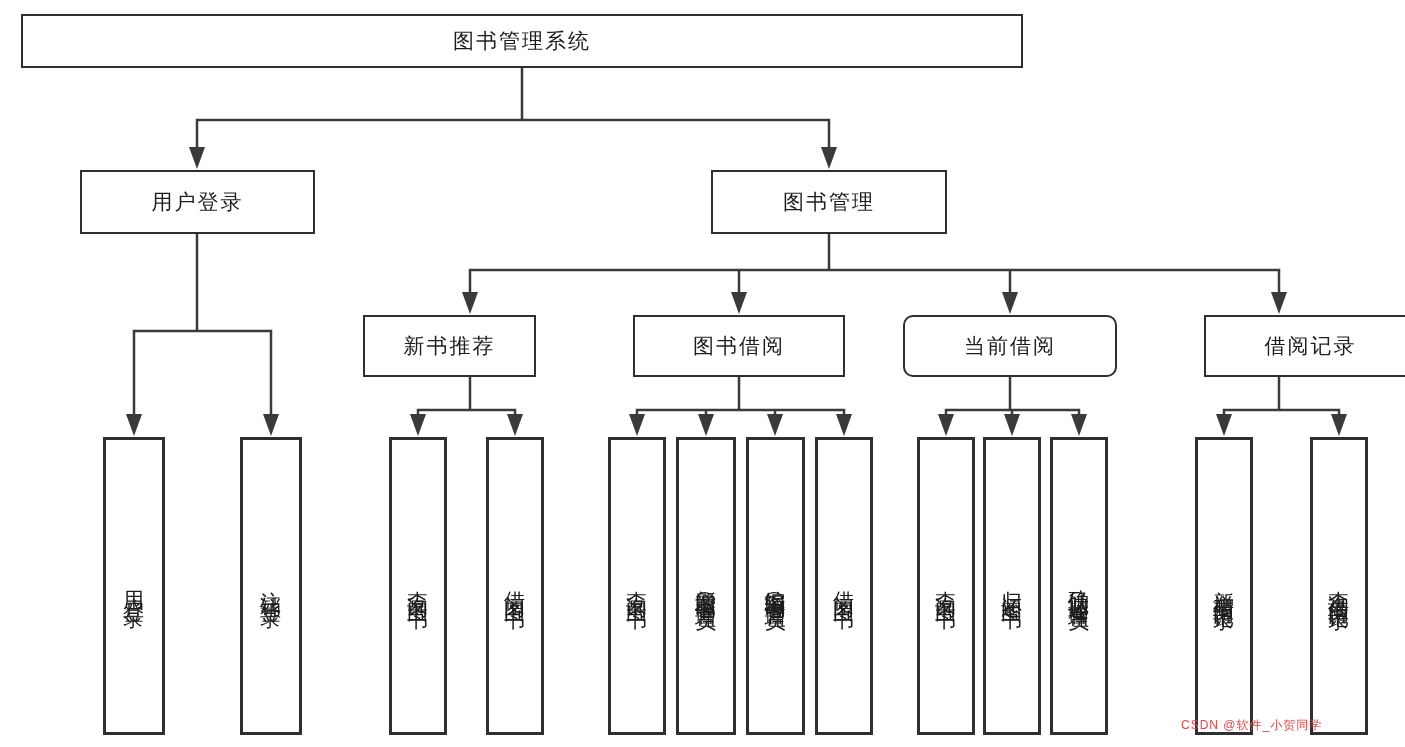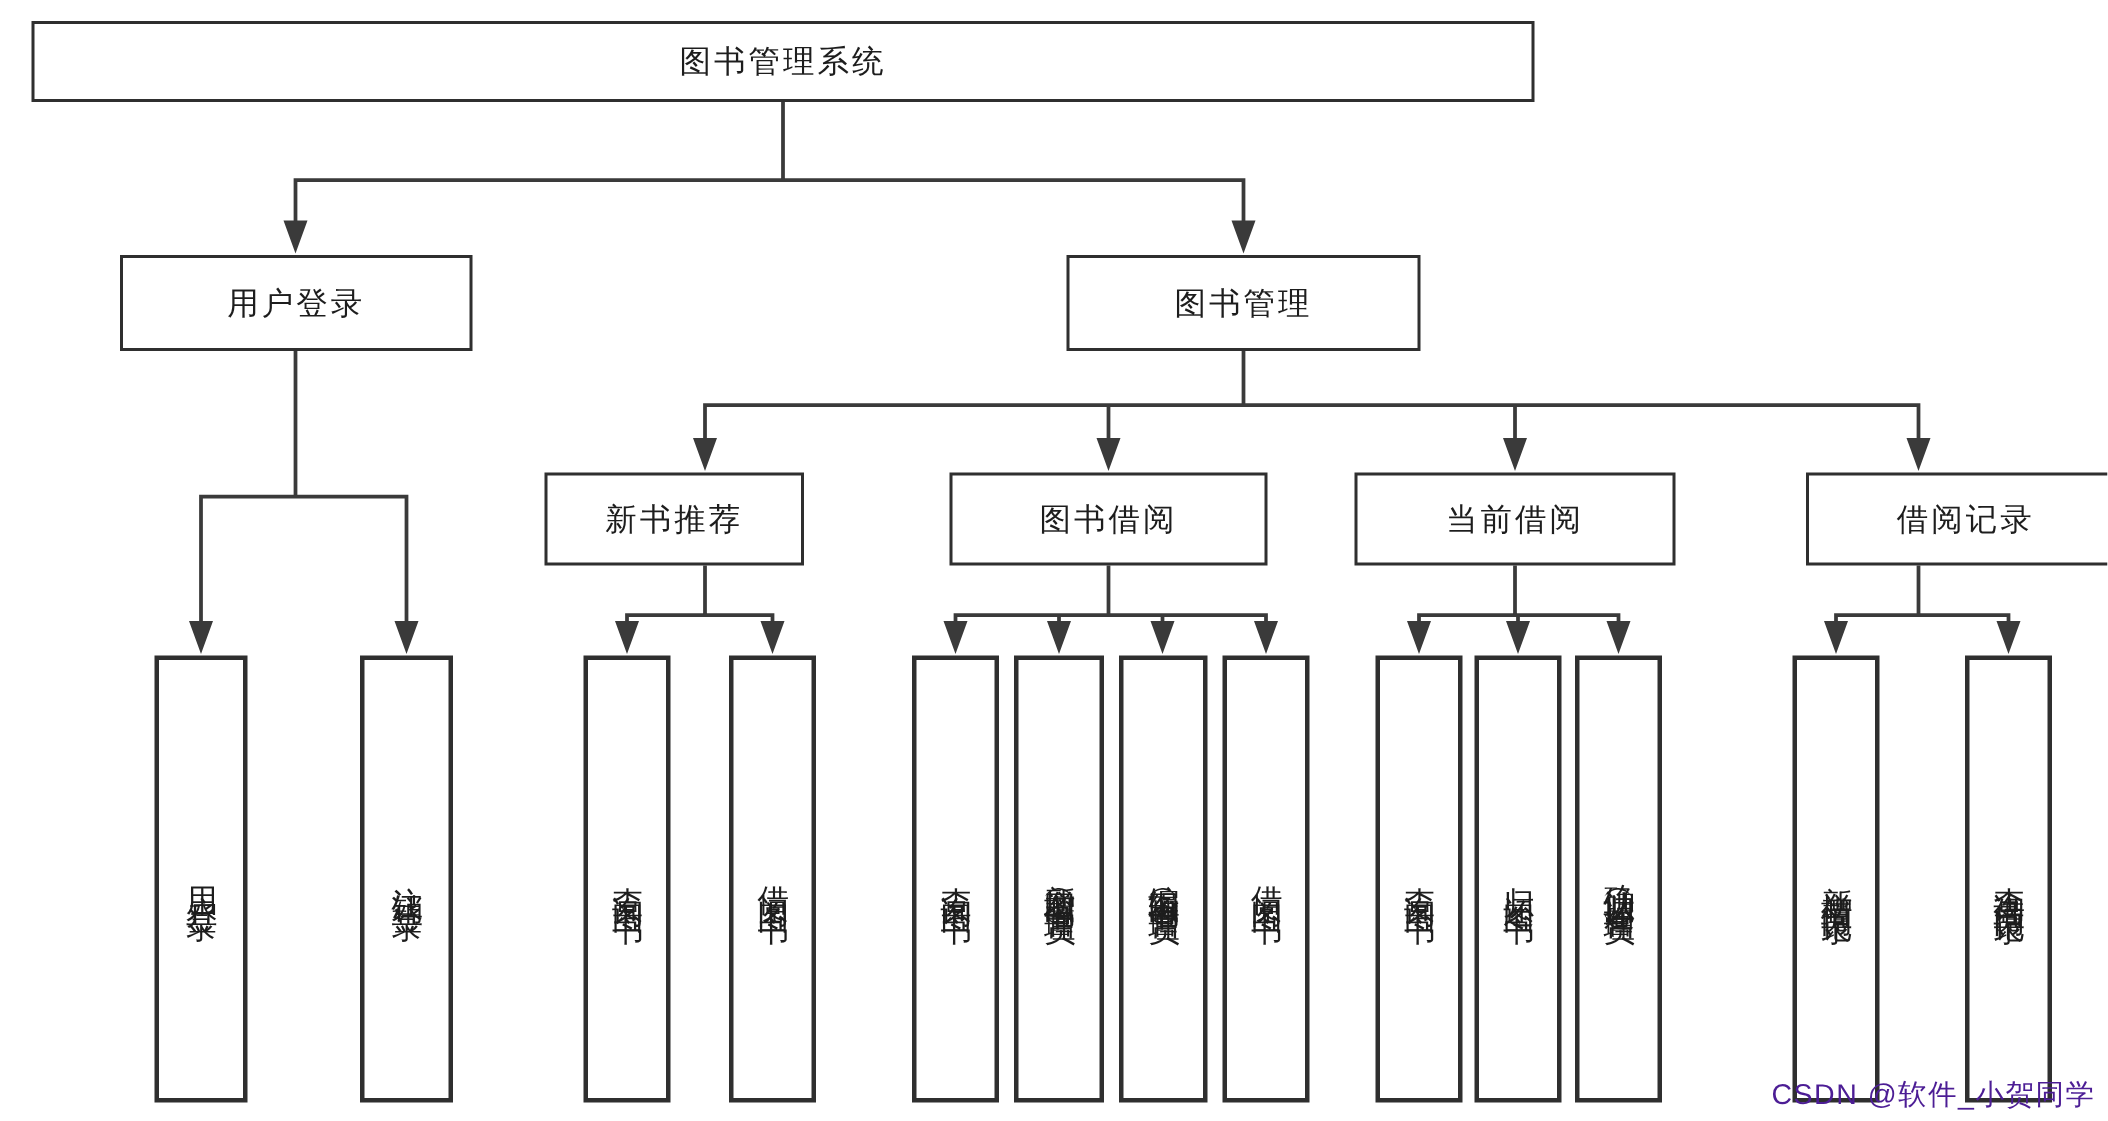--- a/index.html
+++ b/index.html
@@ -49,22 +49,22 @@
     letter-spacing: 6px;
     color: #1d1d1d;
     z-index: 2;
     line-height: 1;
   }
   .watermark {
     position: absolute;
     left: 1181px;
     top: 717px;
     z-index: 3;
-    font-size: 19px;
-    color: #4c1d95;
+    font-size: 12px;
+    color: #ef4444;
     letter-spacing: 1px;
     white-space: nowrap;
   }
 </style>
 </head>
 <body>
 
 <div class="canvas">
 
   <svg class="connectors" viewBox="0 0 1405 747" xmlns="http://www.w3.org/2000/svg">
@@ -122,21 +122,21 @@
              M1331 414 L1347 414 L1339 436 Z" fill="#3a3a3a" stroke="none"></path>
   </svg>
 
   <div class="box" style="left:21px; top:14px; width:1002px; height:54px;">图书管理系统</div>
 
   <div class="box" style="left:80px; top:170px; width:235px; height:64px;">用户登录</div>
   <div class="box" style="left:711px; top:170px; width:236px; height:64px;font-family:Liberation Serif, serif;">图书管理</div>
 
   <div class="box" style="left:363px; top:315px; width:173px; height:62px;">新书推荐</div>
   <div class="box" style="left:633px; top:315px; width:212px; height:62px;">图书借阅</div>
-  <div class="box" style="left:903px; top:315px; width:214px; height:62px;">当前借阅</div>
+  <div class="box" style="left:903px; top:315px; width:214px; height:62px;border-radius:10px;">当前借阅</div>
   <div class="box" style="left:1204px; top:315px; width:213px; height:62px;">借阅记录</div>
 
   <div class="vbox" style="left:103px; top:437px; width:62px; height:298px;">用户登录</div>
   <div class="vbox" style="left:240px; top:437px; width:62px; height:298px;">注销登录</div>
 
   <div class="vbox" style="left:389px; top:437px; width:58px; height:298px;">查询图书</div>
   <div class="vbox" style="left:486px; top:437px; width:58px; height:298px;">借阅图书</div>
 
   <div class="vbox" style="left:608px; top:437px; width:58px; height:298px;">查询图书</div>
   <div class="vbox" style="left:676px; top:437px; width:60px; height:298px; letter-spacing:3px;">新增图书（管理员）</div>

